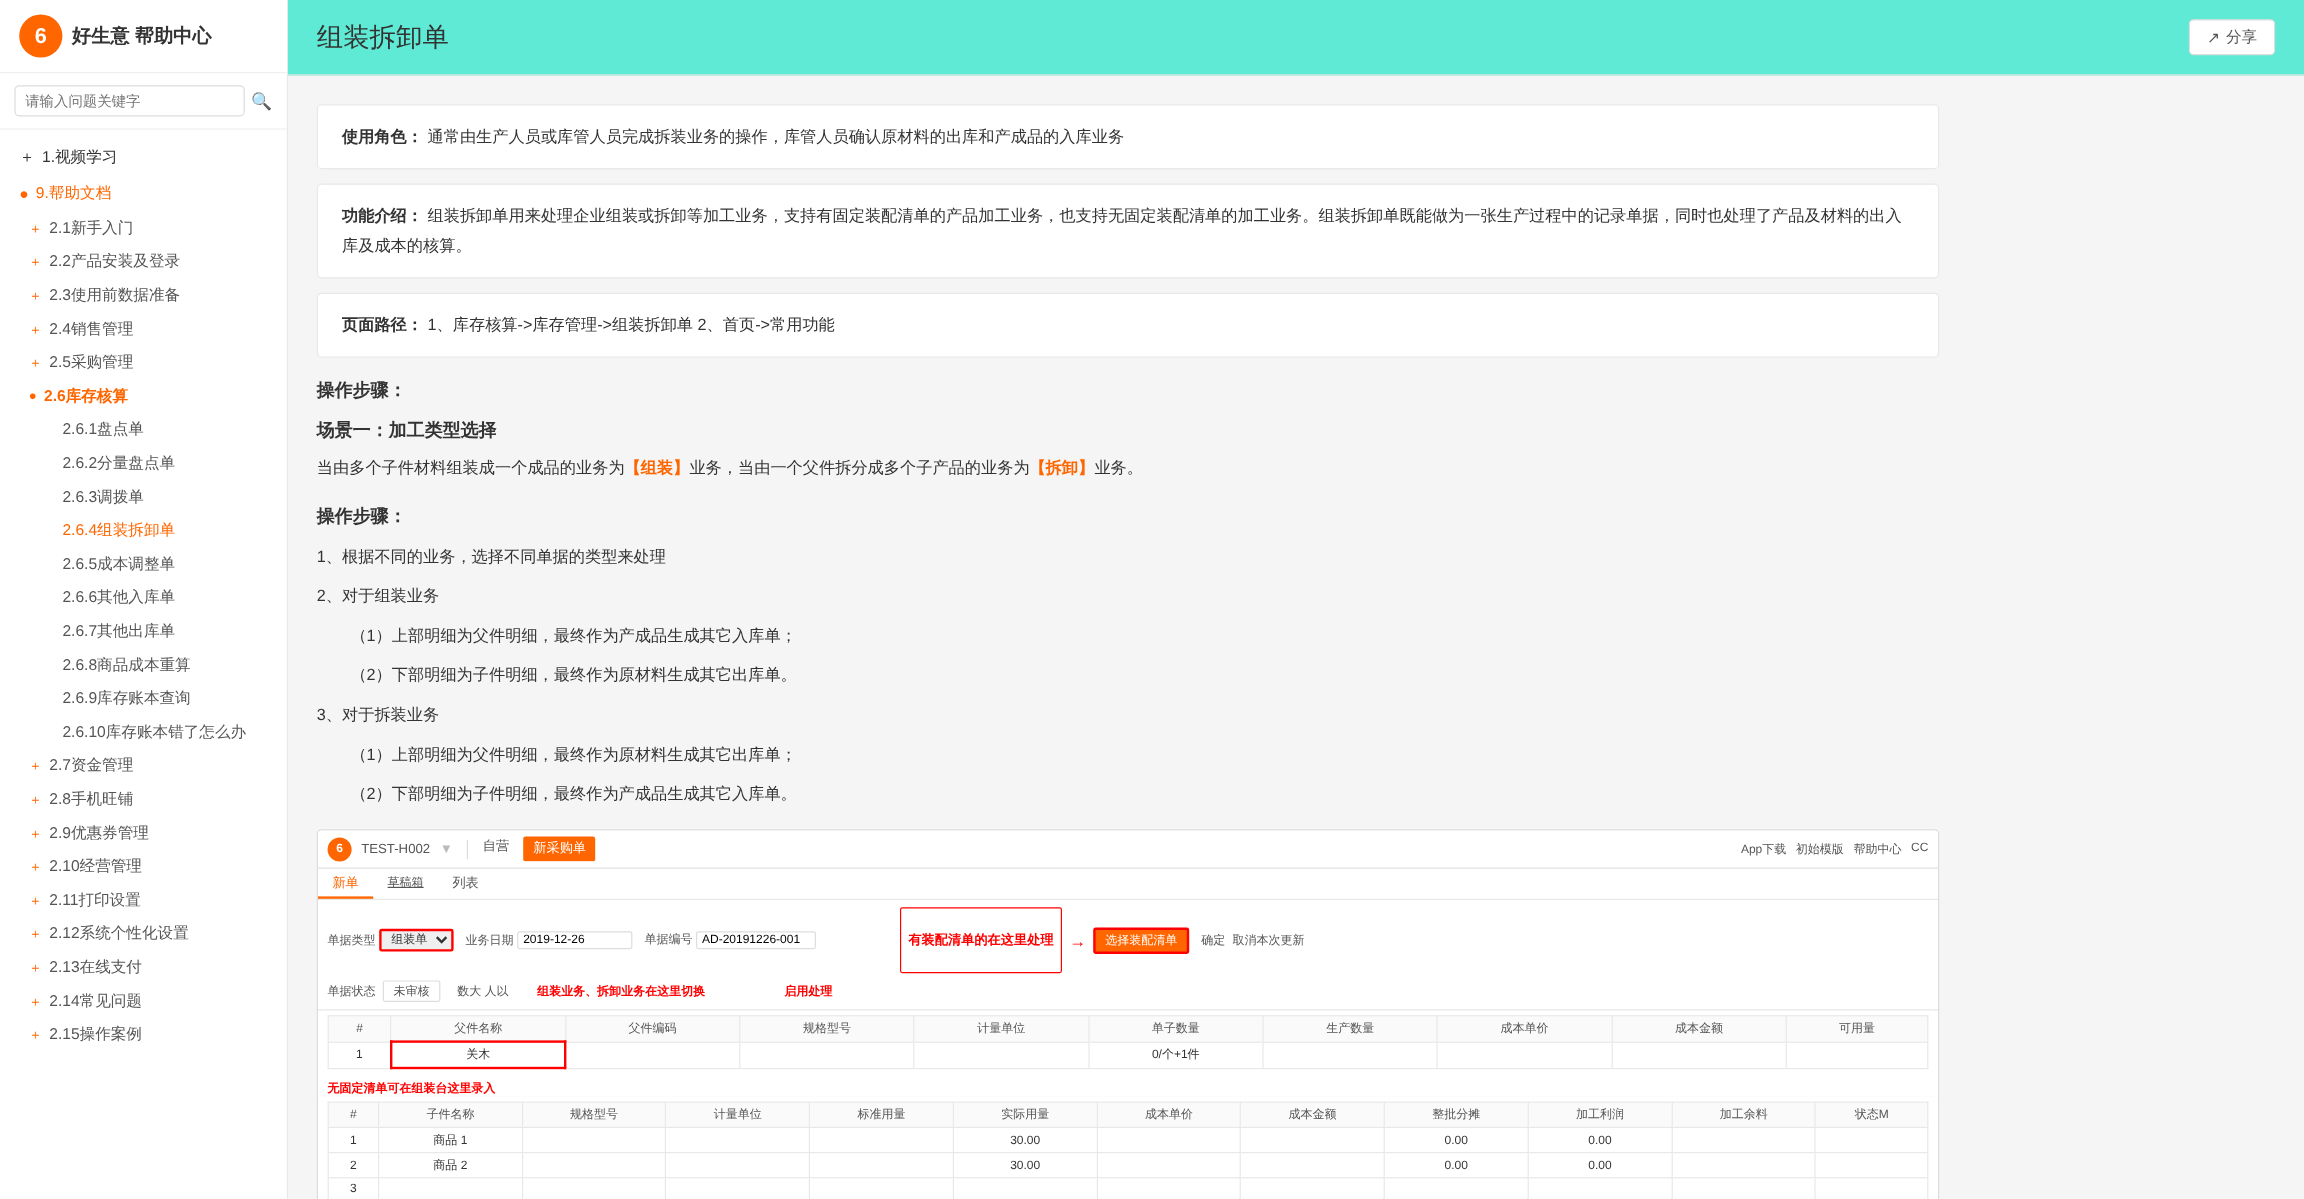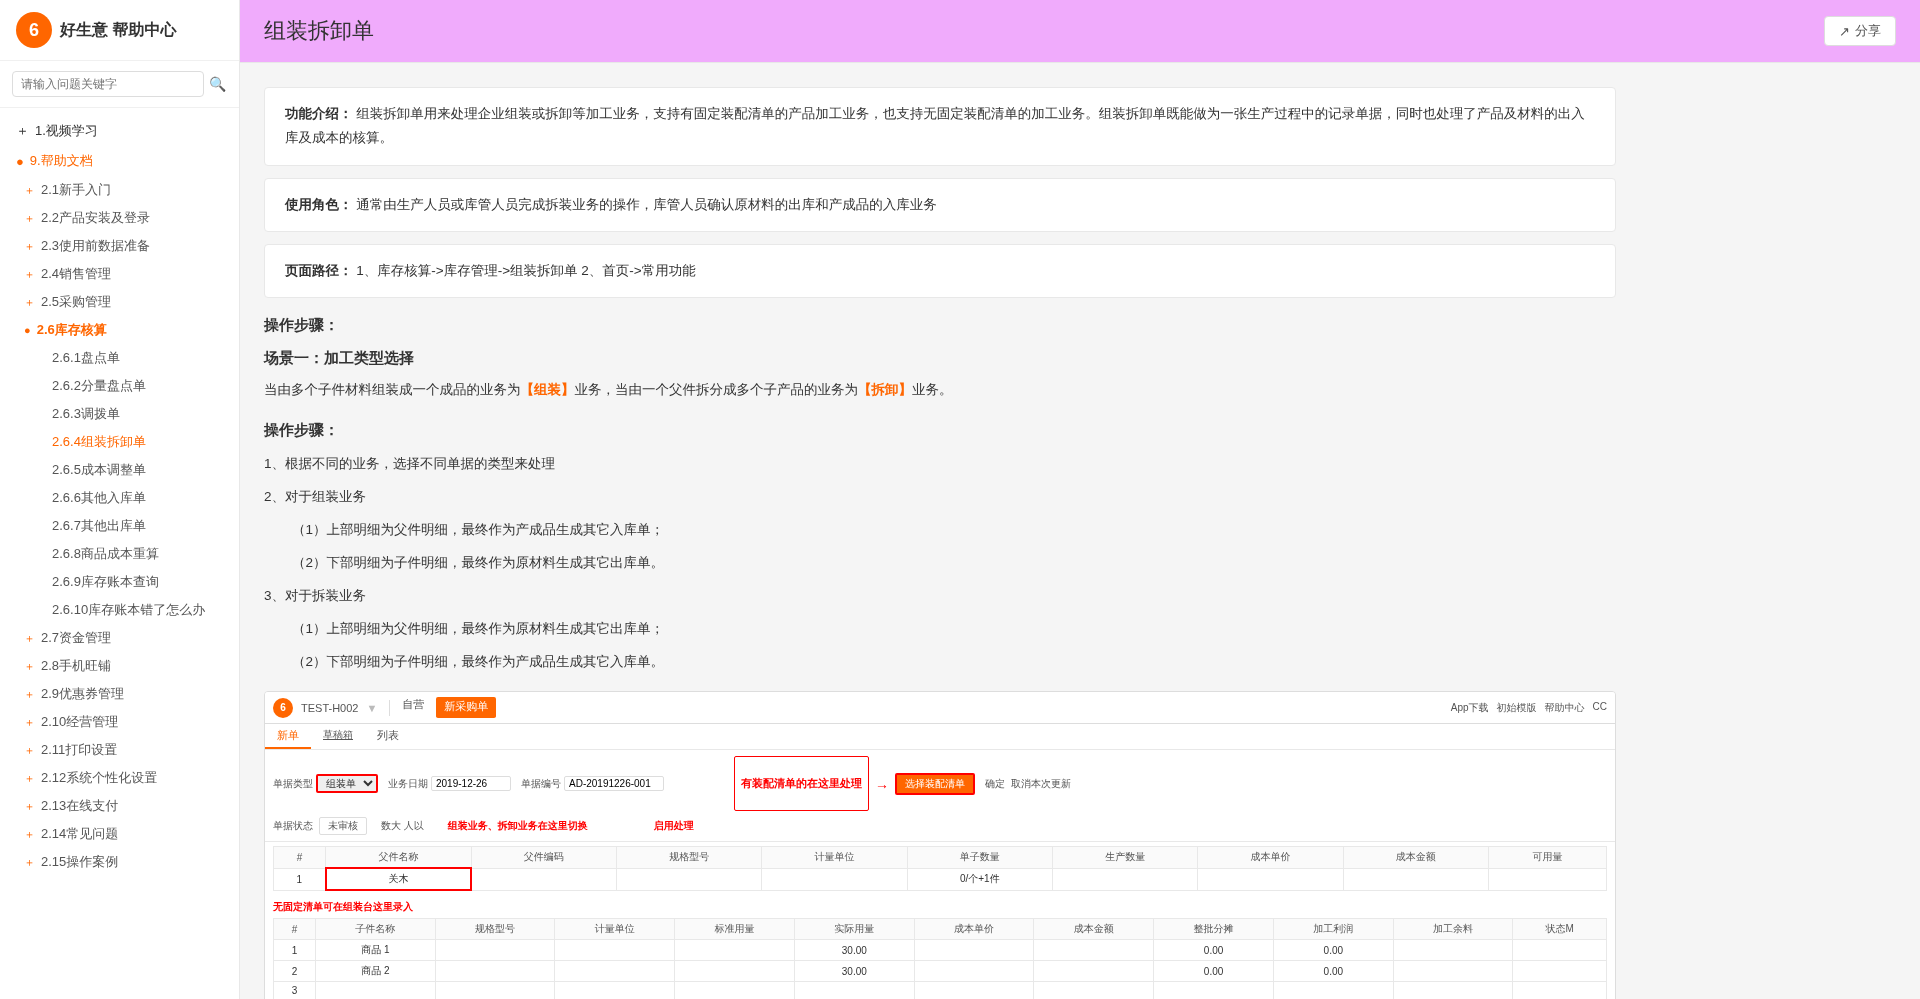--- a/index.html
+++ b/index.html
@@ -103,21 +103,21 @@
       height: 100vh;
       overflow-y: auto;
       background: #f5f5f5;
     }
 
     .main-header {
       display: flex;
       align-items: center;
       justify-content: space-between;
       padding: 16px 24px;
-      background: #f0abfc;
+      background: #5eead4;
       border-bottom: 1px solid #e8e8e8;
     }
 
     .page-title { font-size: 22px; color: #333; font-weight: normal; }
 
     .share-btn {
       border: 1px solid #ddd;
       padding: 5px 14px;
       border-radius: 4px;
       font-size: 13px;
@@ -346,27 +346,27 @@
     <h1 class="page-title">组装拆卸单</h1>
     <button class="share-btn">
       <span>↗</span>
       <span>分享</span>
     </button>
   </div>
 
   <div class="content-area">
 
     <div class="info-block">
+      <strong>使用角色：</strong>
+      <span>通常由生产人员或库管人员完成拆装业务的操作，库管人员确认原材料的出库和产成品的入库业务</span>
+    </div>
+
+    <div class="info-block">
       <strong>功能介绍：</strong>
       <span>组装拆卸单用来处理企业组装或拆卸等加工业务，支持有固定装配清单的产品加工业务，也支持无固定装配清单的加工业务。组装拆卸单既能做为一张生产过程中的记录单据，同时也处理了产品及材料的出入库及成本的核算。</span>
-    </div>
-
-    <div class="info-block">
-      <strong>使用角色：</strong>
-      <span>通常由生产人员或库管人员完成拆装业务的操作，库管人员确认原材料的出库和产成品的入库业务</span>
     </div>
 
     <div class="info-block">
       <strong>页面路径：</strong>
       <span>1、库存核算-&gt;库存管理-&gt;组装拆卸单  2、首页-&gt;常用功能</span>
     </div>
 
     <div class="section-title">操作步骤：</div>
 
     <div class="scene-title">场景一：加工类型选择</div>
@@ -422,23 +422,23 @@
 
             <div style="display:flex; align-items:center; gap:3px;">
               <span style="font-size:10px; color:#555;">单据类型</span>
               <select style="font-size:10px; border:2px solid #f00; padding:1px 4px; border-radius:2px; color:#333;">
                 <option>组装单</option>
                 <option>拆卸单</option>
               </select>
             </div>
             <div style="display:flex; align-items:center; gap:3px;">
               <span style="font-size:10px; color:#555;">业务日期</span>
-              <input type="text" style="font-size: 10px; border: 1px solid rgb(221, 221, 221); padding: 1px 4px; border-radius: 2px; width: 80px;" value="2019-12-26">
+              <input type="text" style="font-size: 10px; border: 1px solid rgb(221, 221, 221); padding: 1px 4px; border-radius: 2px; width: 96px;" value="2019-12-26">
             </div>
-            <div style="display:flex; align-items:center; gap:3px;">
+            <div style="display:flex; align-items:flex-start; gap:3px;">
               <span style="font-size:10px; color:#555;">单据编号</span>
               <input type="text" style="font-size: 10px; border: 1px solid rgb(221, 221, 221); padding: 1px 4px; border-radius: 2px; width: 100px;" value="AD-20191226-001">
             </div>
 
             <div style="position:relative; margin-left:60px; display:flex; align-items:center; gap:6px;">
               <span style="color:#f00; font-size:11px; font-weight:bold; border:1px solid #f00; padding:19px 6px; border-radius:2px; white-space:nowrap;">有装配清单的在这里处理</span>
               <span style="color:#f00; font-size:14px;">→</span>
               <span style="background:#f60; color:#fff; padding:2px 8px; border-radius:2px; font-size:10px; border:2px solid #f00;">选择装配清单</span>
               <span style="font-size:10px; color:#555; margin-left:4px;">确定</span>
               <span style="font-size:10px; color:#555;">取消本次更新</span>

